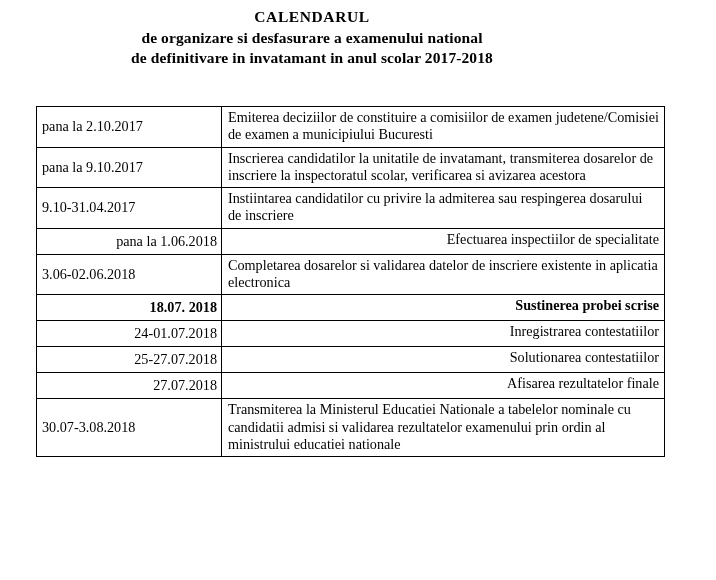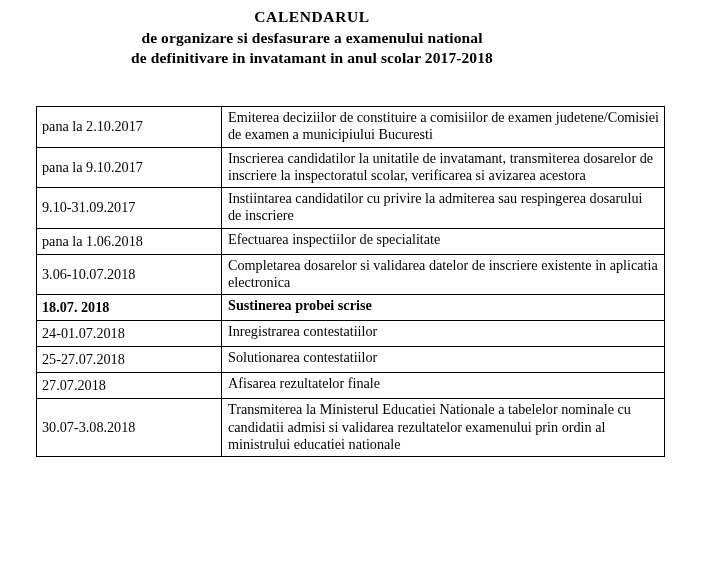--- a/index.html
+++ b/index.html
@@ -65,20 +65,21 @@
   td.cell-desc {
     vertical-align: top;
     padding: 2px 5px 3px 6px;
   }
   tr.row-highlight td {
     font-weight: bold;
   }
   
   tr.row-compact td {
     height: 20px;
+    text-align: right;
   }
 </style>
 </head>
 <body>
 
 <div id="page">
 
   <div class="title-block">
     <div class="title-line main">CALENDARUL</div>
     <div class="title-line">de organizare si desfasurare a examenului national</div>
@@ -89,29 +90,29 @@
     <tbody>
         <tr>
           <td class="cell-date">pana la 2.10.2017</td>
           <td class="cell-desc">Emiterea deciziilor de constituire a comisiilor de examen judetene/Comisiei de examen a municipiului Bucuresti</td>
         </tr>
         <tr>
           <td class="cell-date">pana la 9.10.2017</td>
           <td class="cell-desc">Inscrierea candidatilor la unitatile de invatamant, transmiterea dosarelor de inscriere la inspectoratul scolar, verificarea si avizarea acestora</td>
         </tr>
         <tr>
-          <td class="cell-date">9.10-31.09.2017</td>
+          <td class="cell-date">9.10-31.04.2017</td>
           <td class="cell-desc">Instiintarea candidatilor cu privire la admiterea sau respingerea dosarului de inscriere</td>
         </tr>
         <tr class="row-compact">
           <td class="cell-date">pana la 1.06.2018</td>
           <td class="cell-desc">Efectuarea inspectiilor de specialitate</td>
         </tr>
         <tr>
-          <td class="cell-date">3.06-10.07.2018</td>
+          <td class="cell-date">3.06-02.06.2018</td>
           <td class="cell-desc">Completarea dosarelor si validarea datelor de inscriere existente in aplicatia electronica</td>
         </tr>
         <tr class="row-highlight row-compact">
           <td class="cell-date">18.07. 2018</td>
           <td class="cell-desc">Sustinerea probei scrise</td>
         </tr>
         <tr class="row-compact">
           <td class="cell-date">24-01.07.2018</td>
           <td class="cell-desc">Inregistrarea contestatiilor</td>
         </tr>

